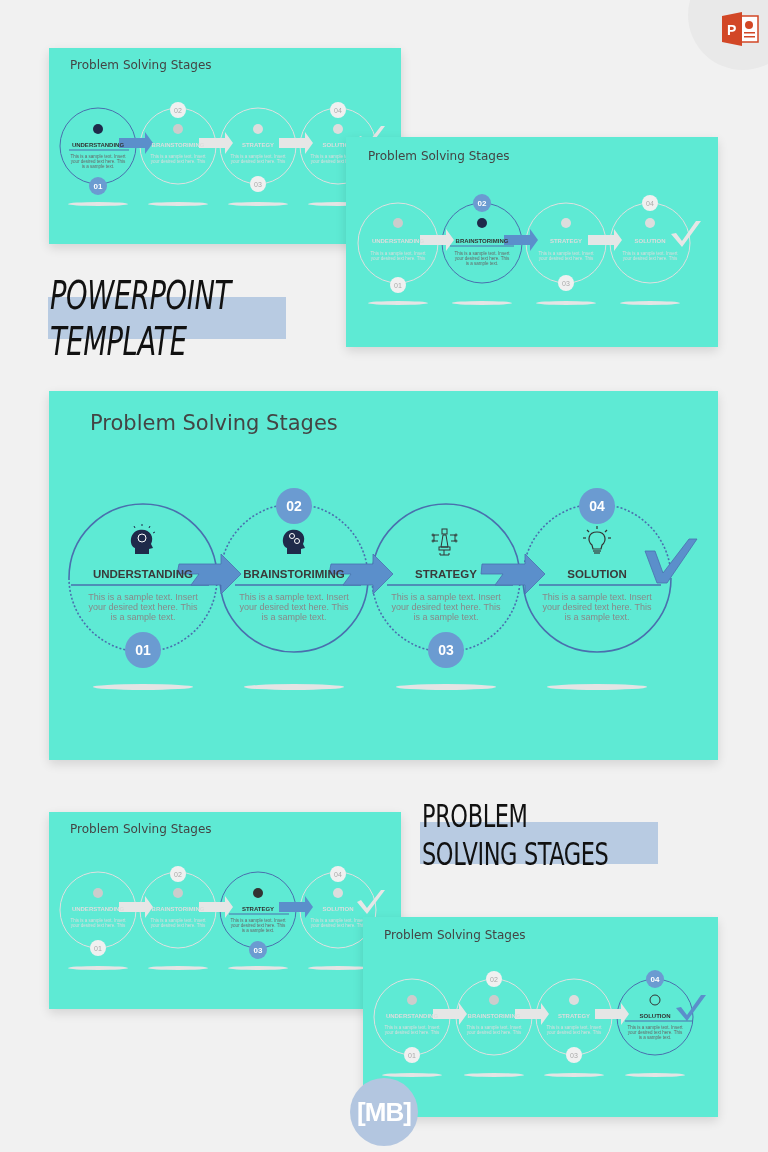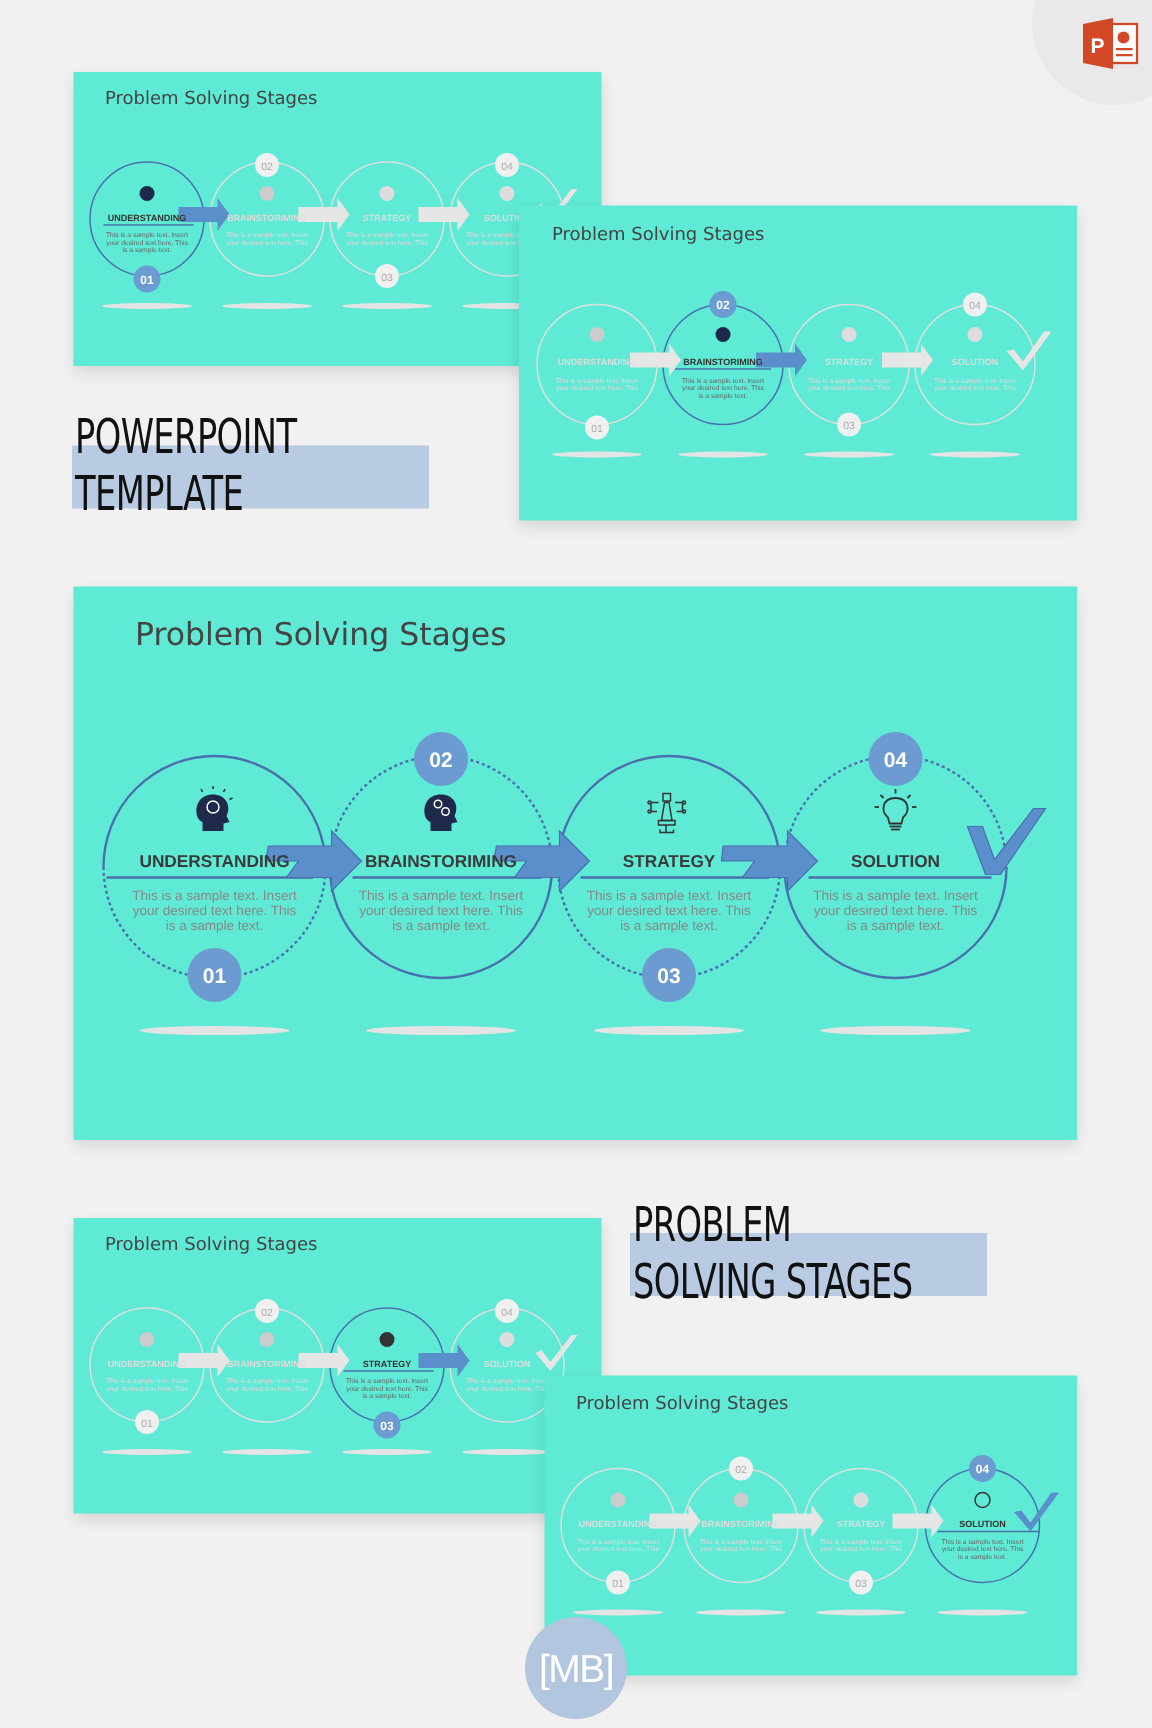--- a/index.html
+++ b/index.html
@@ -4,21 +4,21 @@
 <style>
   html,body{margin:0;padding:0;}
   body{width:768px;height:1152px;background:#f1f1f1;position:relative;overflow:hidden;font-family:"Liberation Sans",sans-serif;}
   .ppt-badge{position:absolute;right:-30px;top:-40px;width:110px;height:110px;border-radius:50%;background:#e9e9e9;}
   .ppt-icon{position:absolute;left:722px;top:12px;width:38px;height:34px;}
   .slide{position:absolute;background:#5eead4;box-shadow:0 4px 10px rgba(0,0,0,0.12);overflow:hidden;}
   .slide-title{position:absolute;color:#444;font-family:"DejaVu Sans",sans-serif;}
   .promo{position:absolute;font-family:"DejaVu Sans Condensed","DejaVu Sans",sans-serif;font-stretch:condensed;color:#111;line-height:1.18;letter-spacing:-0.5px;}
   .promo .hl{position:absolute;background:#b8cbe2;z-index:0;}
   .promo .line{position:relative;z-index:1;display:block;white-space:nowrap;transform:scaleX(0.78);transform-origin:left;}
-  .mb-logo{position:absolute;left:350px;top:1078px;width:68px;height:68px;border-radius:50%;background:#b3c6e0;display:flex;align-items:center;justify-content:center;color:#fff;font-weight:normal;font-size:26px;letter-spacing:-1px;}
+  .mb-logo{position:absolute;left:350px;top:1078px;width:68px;height:68px;border-radius:50%;background:#b3c6e0;display:flex;align-items:center;justify-content:center;color:#fff;font-weight:bold;font-size:26px;letter-spacing:-1px;}
 </style>
 </head>
 <body>
 
 <div class="ppt-badge"></div>
 <svg class="ppt-icon" viewBox="0 0 38 34">
   <rect x="14" y="4" width="22" height="26" fill="#fff" stroke="#d24726" stroke-width="1.5"></rect>
   <circle cx="27" cy="13" r="4" fill="#d24726"></circle>
   <rect x="22" y="20" width="11" height="1.5" fill="#d24726"></rect>
   <rect x="22" y="24" width="11" height="1.5" fill="#d24726"></rect>
@@ -123,21 +123,21 @@
     </g>
     <g fill="#e4e4e4">
         <ellipse cx="52" cy="166" rx="30" ry="2"></ellipse>
         <ellipse cx="136" cy="166" rx="30" ry="2"></ellipse>
         <ellipse cx="220" cy="166" rx="30" ry="2"></ellipse>
         <ellipse cx="304" cy="166" rx="30" ry="2"></ellipse>
       </g>
   </svg>
 </div>
 
-<div class="promo" style="left:50px;top:273px;font-size:32px;">
+<div class="promo" style="left:50px;top:273px;font-size:39px;font-style:italic;">
   <div class="hl" style="left:-2px;top:24px;width:238px;height:42px;"></div>
   <span class="line">POWERPOINT</span>
   <span class="line">TEMPLATE</span>
 </div>
 
 <div class="slide" style="left:49px;top:391px;width:669px;height:369px;">
   <div class="slide-title" style="left:41px;top:20px;font-size:21px;">Problem Solving Stages</div>
   <svg width="669" height="369" viewBox="0 0 669 369" style="position:absolute;left:0;top:0;">
 
     <g fill="none" stroke="#4a6fae" stroke-width="1.6">

